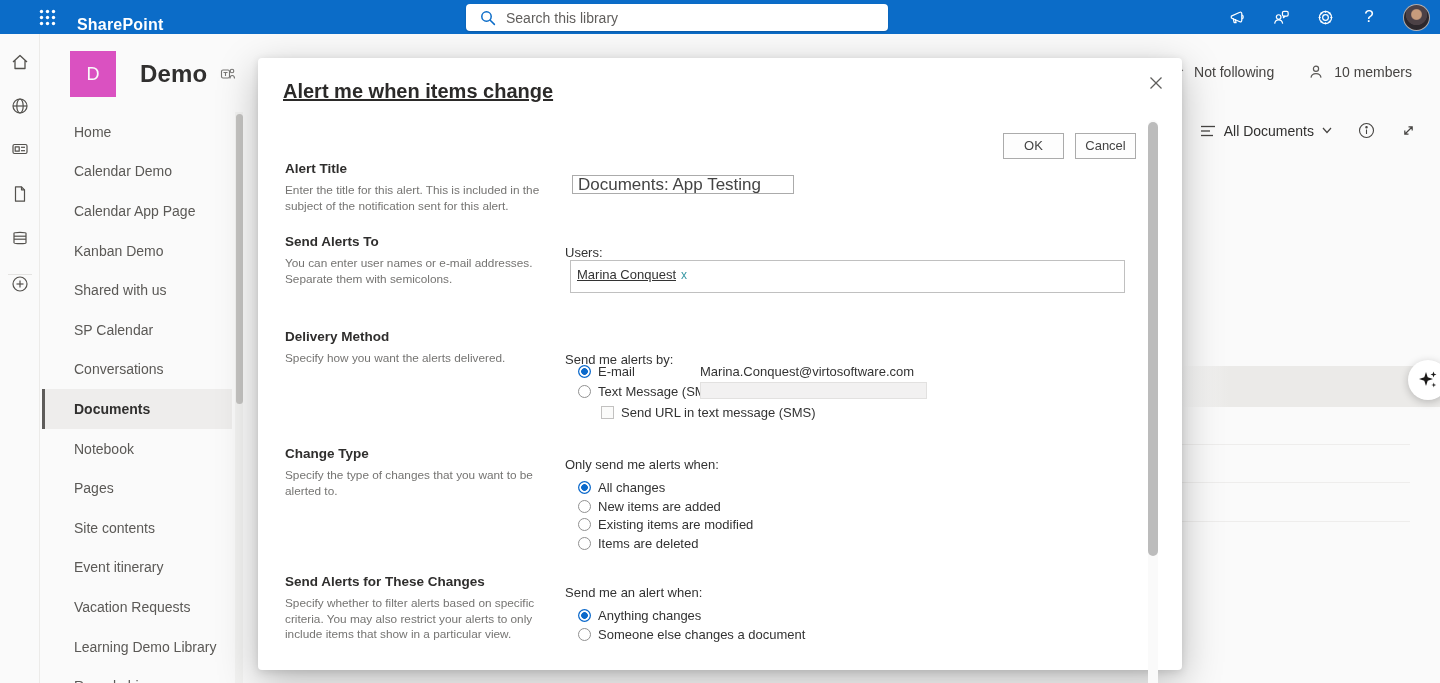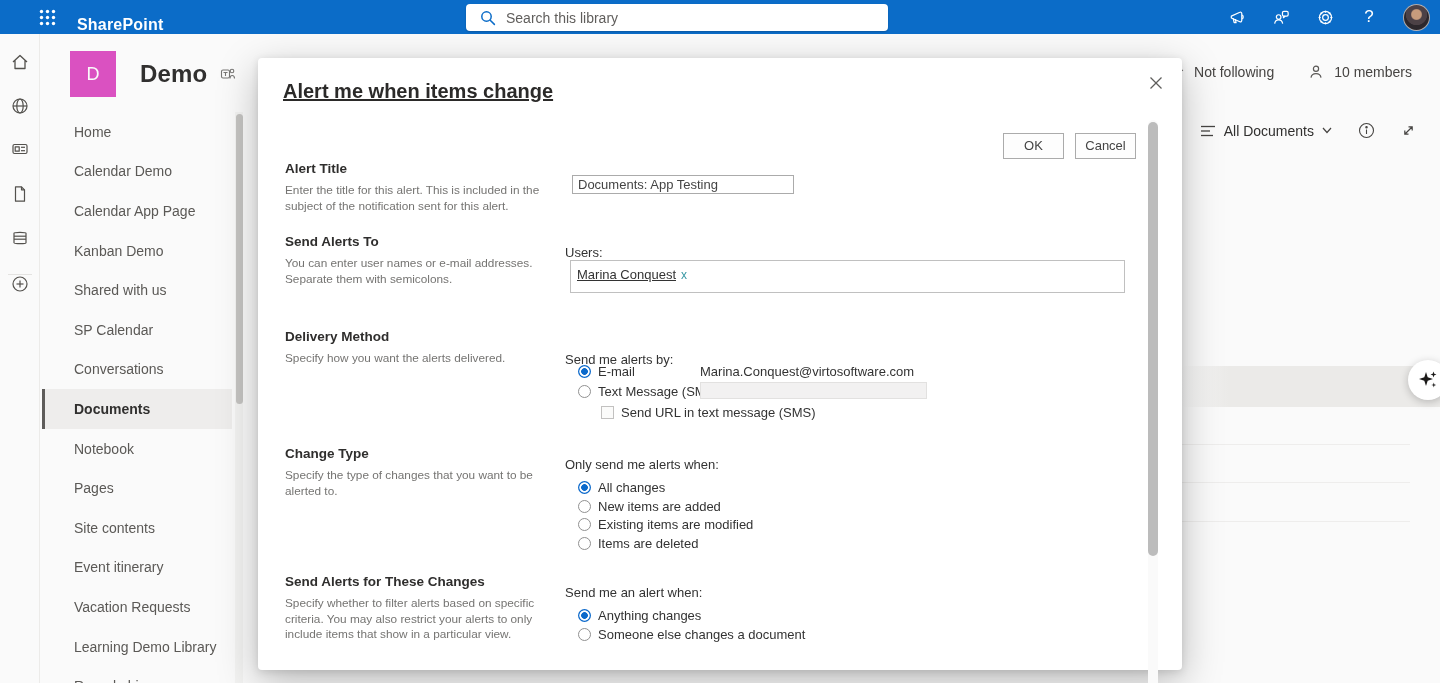--- a/index.html
+++ b/index.html
@@ -54,21 +54,21 @@
   .btn-ok { left:745px; }
   .btn-cancel { left:817px; }
 
   .section { position:absolute; left:0; width:880px; }
   .sec-left { position:absolute; left:27px; width:258px; }
   .sec-left h3 { font-size:13.5px; font-weight:700; color:#2f2e2d; }
   .sec-left p { font-size:11.8px; color:#757472; line-height:15.5px; margin-top:7px; }
   .sec-right { position:absolute; left:307px; right:50px; font-size:13px; color:#333; }
   .grp-label { position:absolute; left:0; font-size:13px; color:#333; }
 
-  .txt-input { position:absolute; border:1px solid #ababab; background:#fff; font-size:13px; color:#444; padding:1px 5px; font-family:"Liberation Sans",sans-serif; }
+  .txt-input { position:absolute; border:1px solid #ababab; background:#fff; font-size:17px; color:#444; padding:1px 5px; font-family:"Liberation Sans",sans-serif; }
   .users-box { position:absolute; left:5px; top:26px; width:555px; height:33px; border:1px solid #c0c0c0; padding:6px 6px; }
   .user-chip { font-size:13px; color:#333; text-decoration:underline; cursor:pointer; }
   .chip-x { font-size:12px; color:#3898a4; margin-left:5px; text-decoration:none; cursor:pointer; }
 
   .radio-row { display:flex; align-items:center; height:18.8px; cursor:pointer; }
   .radio { width:13px; height:13px; border-radius:50%; border:1px solid #919191; background:#fff; flex:0 0 13px; }
   .radio.checked { border:none; background:radial-gradient(circle, #0b69cb 0 33%, #fff 40% 52%, #0b69cb 60% 100%); }
   .rlabel { margin-left:7px; font-size:13px; color:#333; white-space:nowrap; }
   .checkbox { width:13px; height:13px; border:1px solid #c2c1c0; background:#fbfbfa; flex:0 0 13px; }
   .dis-input { position:absolute; left:135px; top:53px; width:227px; height:17px; background:#f2f1f1; border:1px solid #e2e1e0; }

